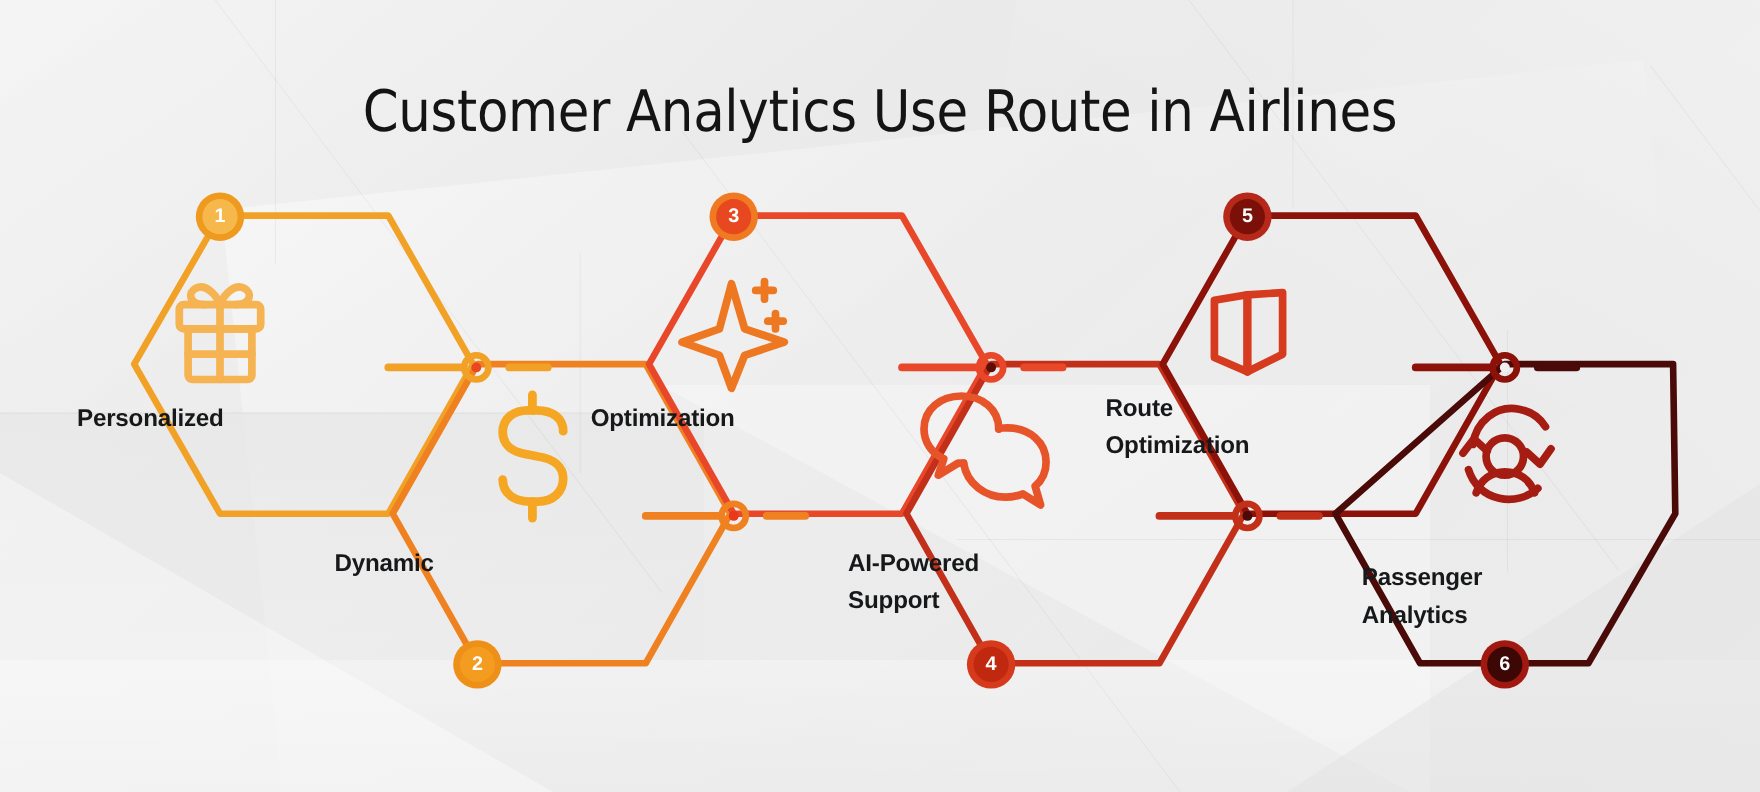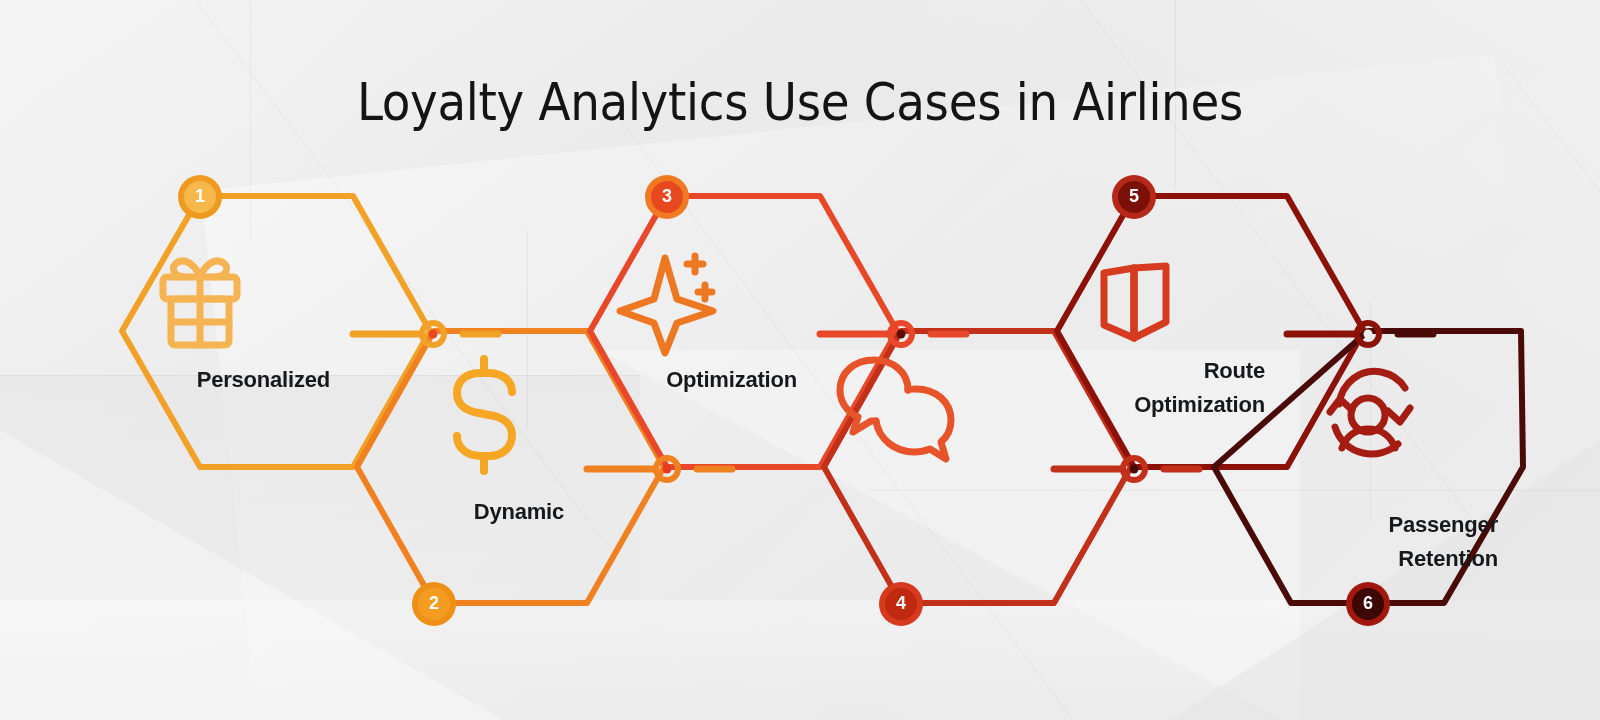--- a/index.html
+++ b/index.html
@@ -105,21 +105,21 @@
   #diagram {
     position: absolute;
     left: 0; top: 0;
     width: 1600px; height: 720px;
     z-index: 4;
   }
   #diagram svg { display: block; }
 
   .hex-label {
     position: absolute;
-    text-align: right;
+    text-align: left;
     font-size: 22px;
     font-weight: 700;
     line-height: 1.55;
     color: #17181a;
     letter-spacing: -0.2px;
     width: 260px;
     z-index: 6;
     pointer-events: none;
   }
   .badge-num {
@@ -150,21 +150,21 @@
   <div class="bg-line bg-line-v3"></div>
   <div class="bg-line bg-line-v4"></div>
   <div class="bg-line bg-line-h1"></div>
   <div class="bg-line bg-line-h2"></div>
   <div class="bg-slash bg-slash-1"></div>
   <div class="bg-slash bg-slash-2"></div>
   <div class="bg-slash bg-slash-3"></div>
   <div class="bg-slash bg-slash-4"></div>
 </div>
 
-<h1 id="page-title">Loyalty Analytics Use Cases in Airlines</h1>
+<h1 id="page-title">Customer Analytics Use Route in Airlines</h1>
 
 <div id="diagram">
   <svg width="1600" height="720" viewBox="0 0 1600 720">
 
     <g>
       <path id="hx1" fill="none" stroke-width="6" stroke-linecap="round" stroke-linejoin="round" d="M 200 196 L 353 196 L 430 331 L 353 467 L 200 467 L 122 331 Z" stroke="#F2A127"></path>
 
       <g id="ic1" fill="none" stroke-width="7" stroke-linecap="round" stroke-linejoin="round" stroke="#F5B351">
         <rect x="163" y="277" width="74" height="22" rx="4"></rect>
         <rect x="171" y="299" width="58" height="46" rx="4"></rect>
@@ -305,21 +305,25 @@
 
   <div class="hex-label" style="left:70px;   top:363px;">
     <div>Personalized</div>
   </div>
   <div class="hex-label" style="left:304px;  top:495px;">
     <div>Dynamic</div>
   </div>
   <div class="hex-label" style="left:537px;  top:363px;">
     <div>Optimization</div>
   </div>
+  <div class="hex-label" style="left:771px;  top:495px;">
+    <div>AI-Powered</div>
+    <div>Support</div>
+  </div>
   <div class="hex-label" style="left:1005px; top:354px;">
     <div>Route</div>
     <div>Optimization</div>
   </div>
   <div class="hex-label" style="left:1238px; top:495px;margin-top:13px;">
     <div>Passenger</div>
-    <div>Retention</div>
+    <div>Analytics</div>
   </div>
 </div>
 
 </body></html>

